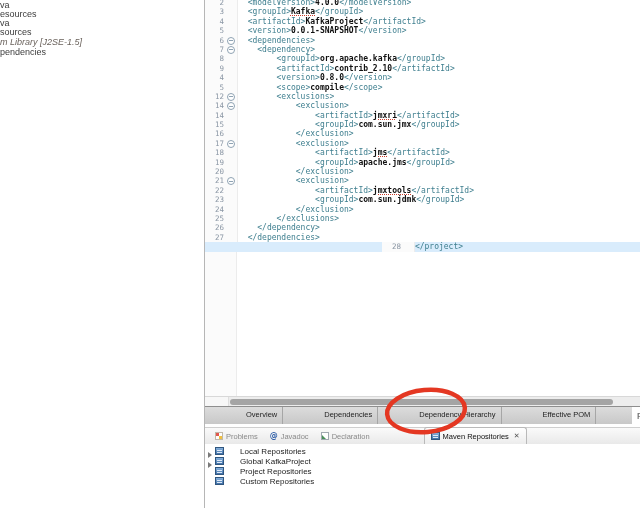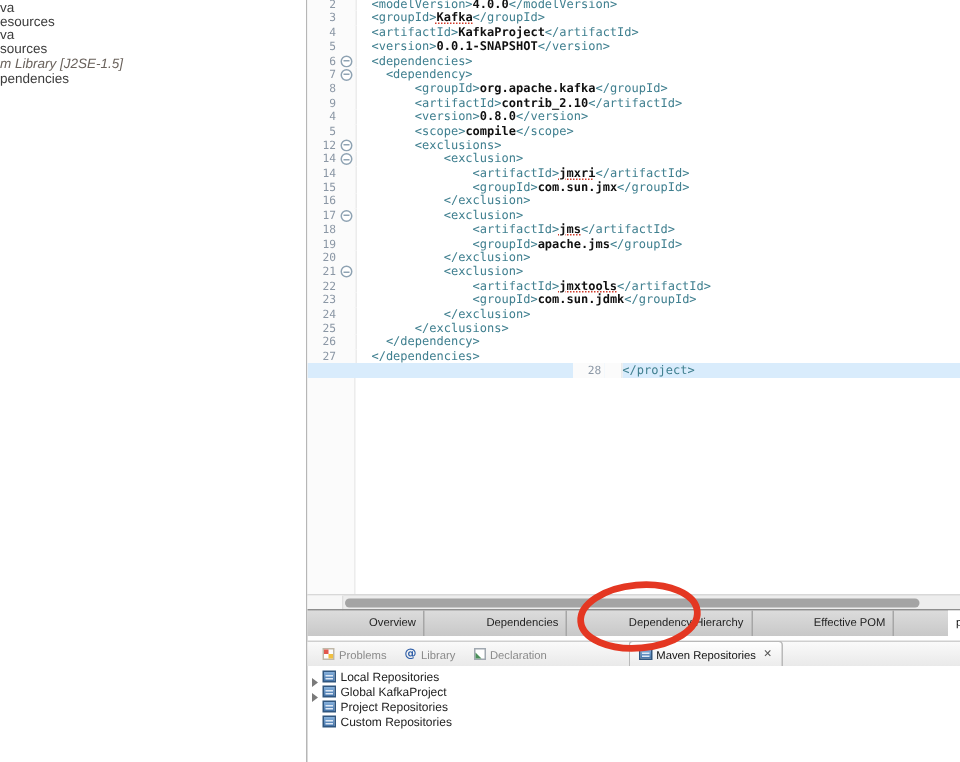--- a/index.html
+++ b/index.html
@@ -59,21 +59,21 @@
       border-left:4px solid #4a8f5a;border-top:4px solid transparent;}
   .icon-mavenrepo{width:9px;flex-basis:9px;background:linear-gradient(#86b1dd,#4272a8);border:1px solid #30567f;box-sizing:border-box;}
   .icon-mavenrepo::after{content:"";position:absolute;left:1px;right:1px;top:2px;height:1px;background:#dfe9f5;box-shadow:0 2px 0 #dfe9f5;}
 
   
   .repos{position:absolute;left:205px;right:0;top:446px;}
   .repo-row{display:flex;align-items:center;height:10px;padding-left:2px;}
   .rarrow{width:8px;flex:0 0 8px;position:relative;}
   .rarrow.on::after{content:"";position:absolute;left:1px;top:1px;width:0;height:0;
       border-left:4px solid #7a7a7a;border-top:3px solid transparent;border-bottom:3px solid transparent;}
-  .repo-label{font-size:8px;color:#222;margin-left:3px;white-space:nowrap;}
+  .repo-label{font-size:8px;color:#222;margin-left:16px;white-space:nowrap;}
 
   .annotation{position:absolute;left:384px;top:385px;pointer-events:none;}
 </style>
 </head>
 <body>
 
 <div class="page">
 
   <div class="explorer" id="explorer">
       <div class="exp-item" style="top: 1px;">va</div>
@@ -252,21 +252,21 @@
       <span class="etab sel">pom.xml</span>
     </div>
 
   <div class="vbar" id="vbar">
       <span class="vtab">
         <span class="ic icon-problems"></span>
         <span>Problems</span>
       </span>
       <span class="vtab">
         <span class="ic icon-javadoc"></span>
-        <span>Library</span>
+        <span>Javadoc</span>
       </span>
       <span class="vtab">
         <span class="ic icon-declaration"></span>
         <span>Declaration</span>
       </span>
       <span class="vtab sel">
         <span class="ic icon-mavenrepo"></span>
         <span>Maven Repositories</span>
         <span class="vclose">✕</span>
       </span>

